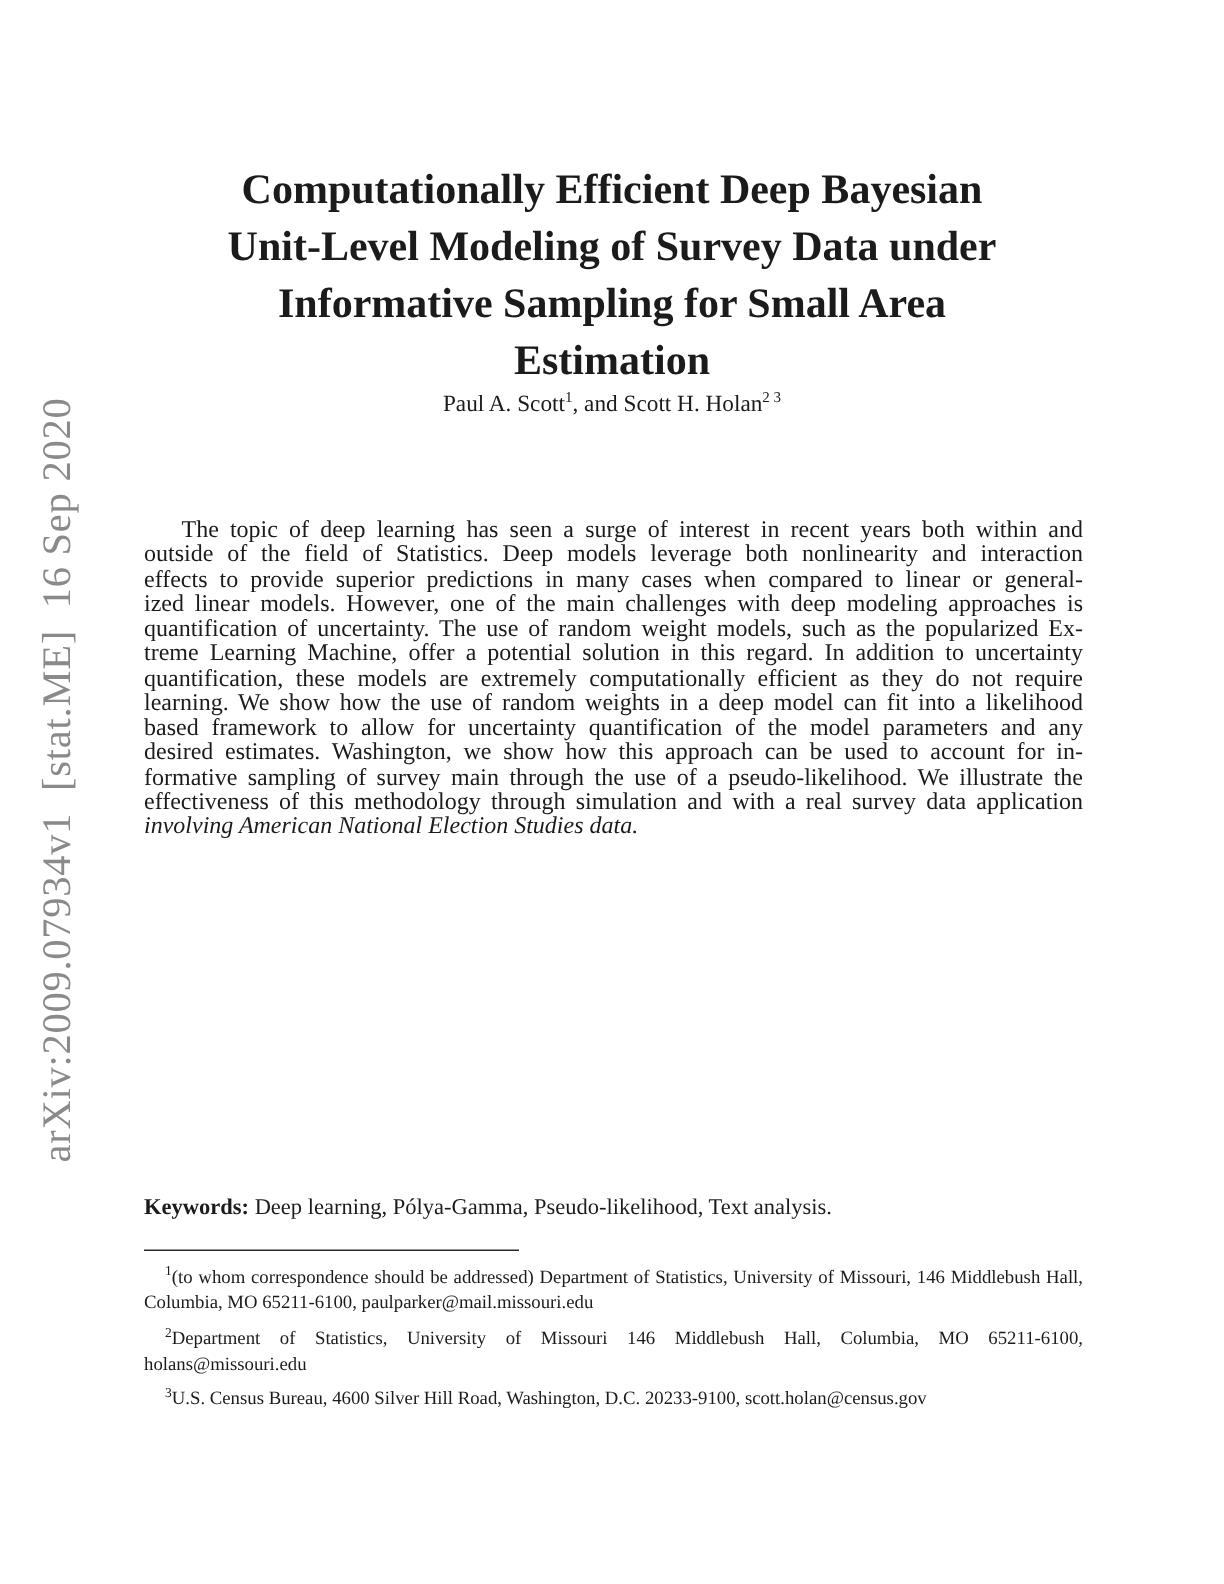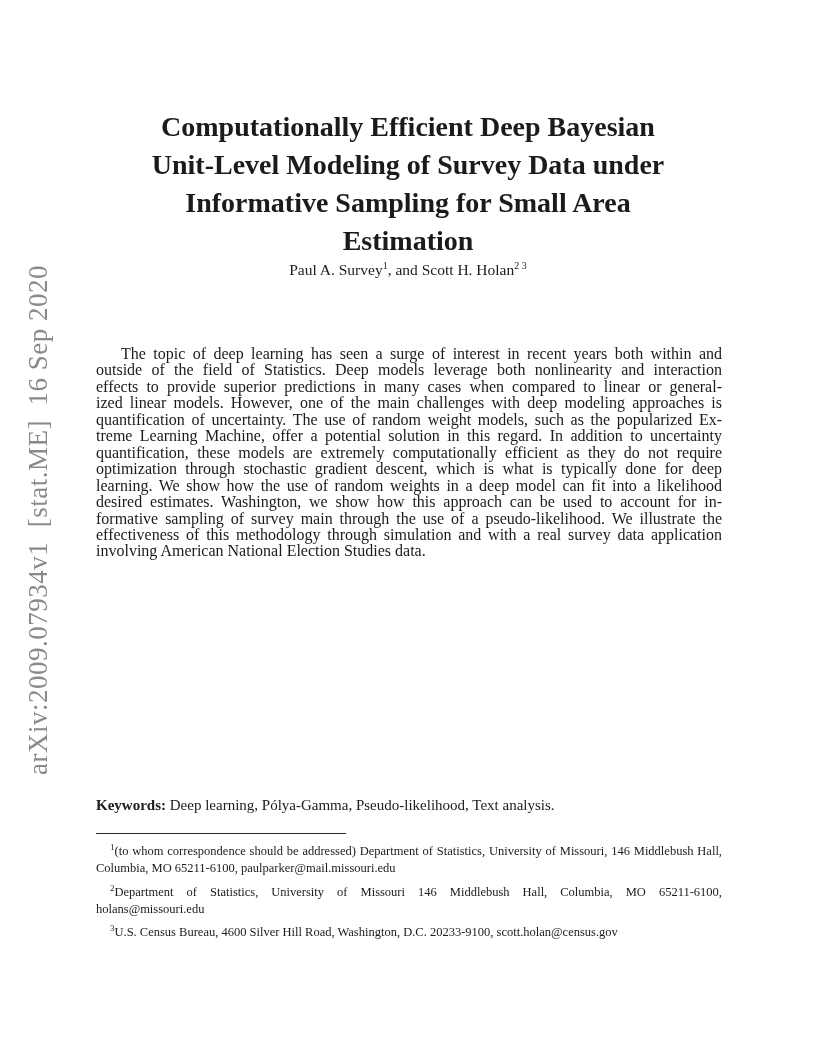--- a/index.html
+++ b/index.html
@@ -58,21 +58,21 @@
     width: 626px;
     font-size: 16px;
     line-height: 16.45px;
   }
   .abs-line {
     text-align: justify;
     text-align-last: justify;
     white-space: normal;
   }
   .abs-line.first { text-indent: 25px; }
-  .abs-line.last { text-align-last: left; }
+  .abs-line.last { text-align-last: left; font-style: italic; }
   .keywords {
     position: absolute;
     top: 797px;
     left: 96px;
     width: 626px;
     font-size: 15px;
   }
   .kw-label { font-weight: bold; }
   .footnote-rule {
     position: absolute;
@@ -103,33 +103,33 @@
 
   <div class="watermark">arXiv:2009.07934v1  [stat.ME]  16 Sep 2020</div>
 
   <h1 class="title">
     <div>Computationally Efficient Deep Bayesian</div>
     <div>Unit-Level Modeling of Survey Data under</div>
     <div>Informative Sampling for Small Area</div>
     <div>Estimation</div>
   </h1>
 
-  <div class="authors"><span>Paul A. Survey</span><sup>1</sup><span>, and </span><span>Scott H. Holan</span><sup>2 3</sup></div>
+  <div class="authors"><span>Paul A. Scott</span><sup>1</sup><span>, and </span><span>Scott H. Holan</span><sup>2 3</sup></div>
 
 
   <div class="abstract-body">
     <div class="abs-line first">The topic of deep learning has seen a surge of interest in recent years both within and</div>
     <div class="abs-line">outside of the field of Statistics. Deep models leverage both nonlinearity and interaction</div>
     <div class="abs-line">effects to provide superior predictions in many cases when compared to linear or general-</div>
     <div class="abs-line">ized linear models. However, one of the main challenges with deep modeling approaches is</div>
     <div class="abs-line">quantification of uncertainty. The use of random weight models, such as the popularized Ex-</div>
     <div class="abs-line">treme Learning Machine, offer a potential solution in this regard. In addition to uncertainty</div>
     <div class="abs-line">quantification, these models are extremely computationally efficient as they do not require</div>
-    <div class="abs-line">optimization through stochastic gradient descent, which is what is typically done for deep</div>
     <div class="abs-line">learning. We show how the use of random weights in a deep model can fit into a likelihood</div>
+    <div class="abs-line">based framework to allow for uncertainty quantification of the model parameters and any</div>
     <div class="abs-line">desired estimates. Washington, we show how this approach can be used to account for in-</div>
     <div class="abs-line">formative sampling of survey main through the use of a pseudo-likelihood. We illustrate the</div>
     <div class="abs-line">effectiveness of this methodology through simulation and with a real survey data application</div>
     <div class="abs-line last">involving American National Election Studies data.</div>
   </div>
 
   <div class="keywords"><span class="kw-label">Keywords:</span><span> Deep learning, Pólya-Gamma, Pseudo-likelihood, Text analysis.</span></div>
 
   <div class="footnote-rule"></div>
 

